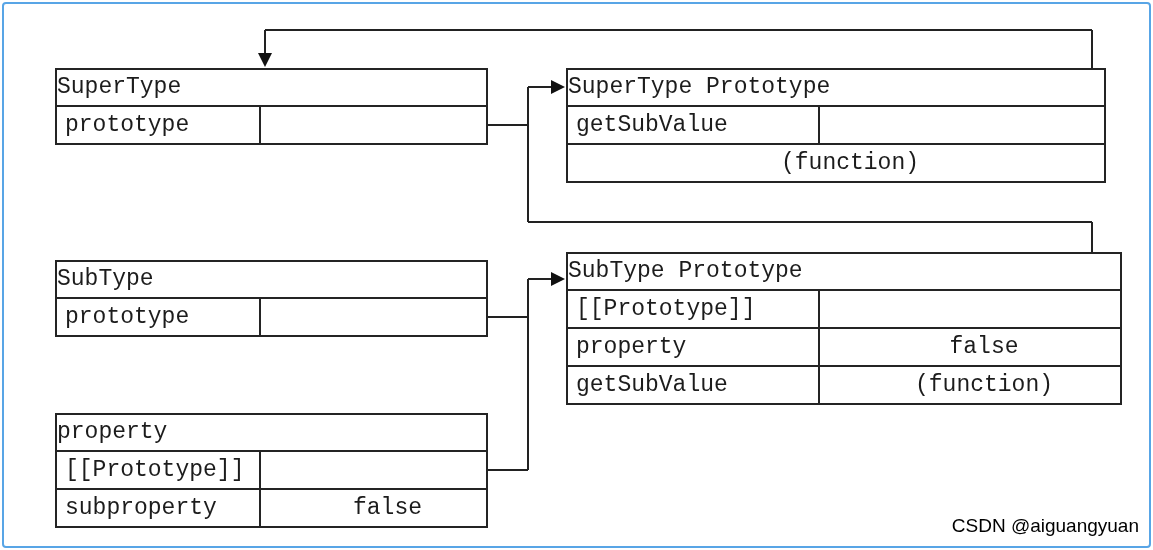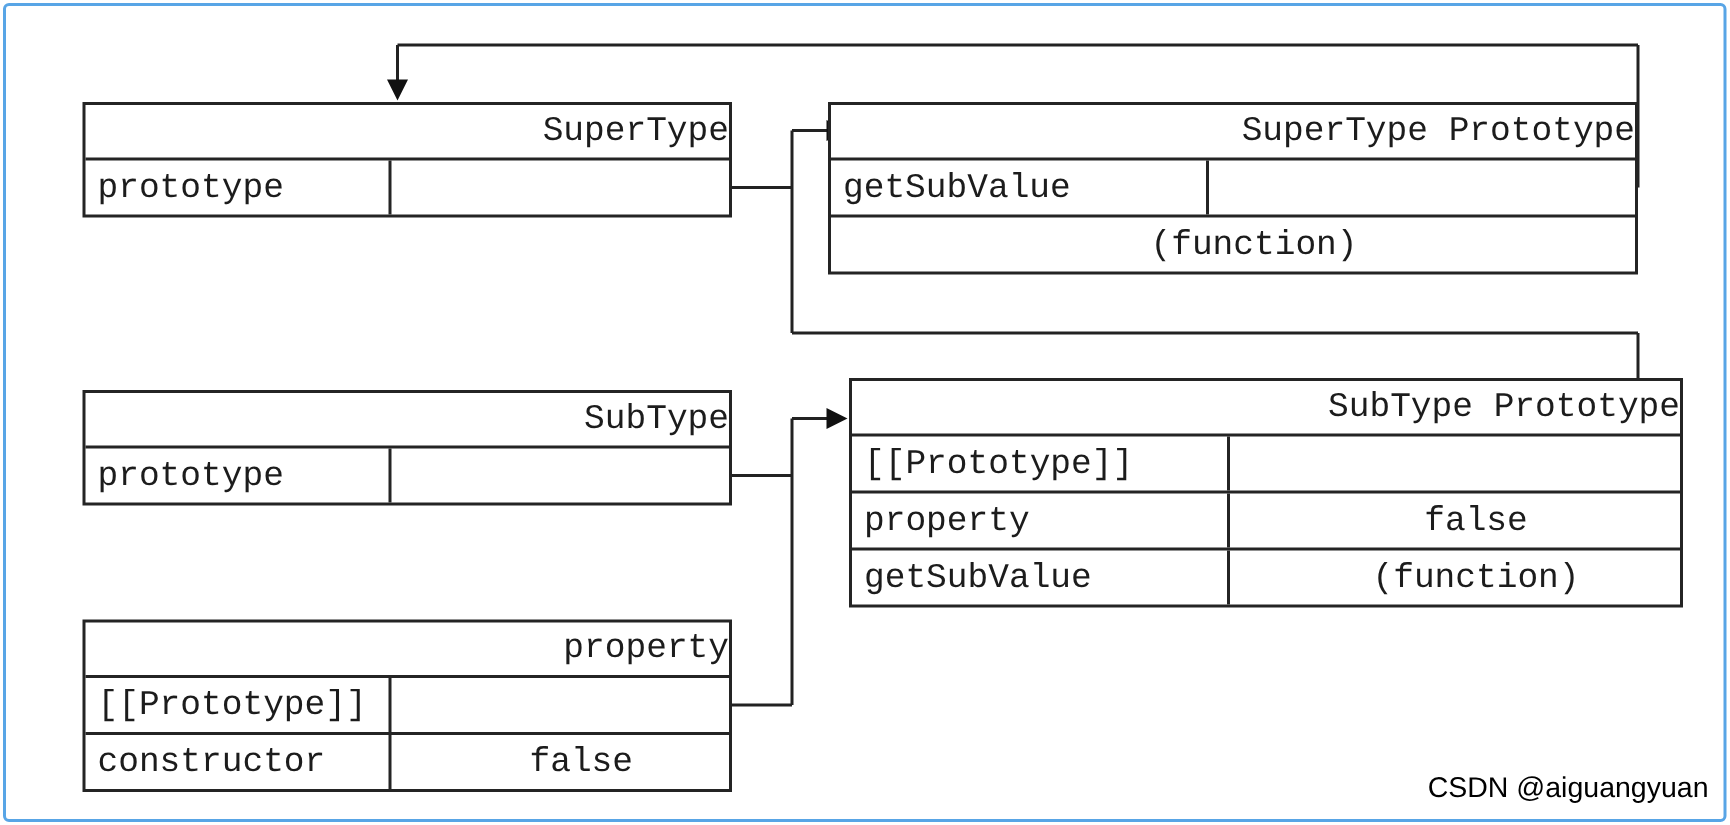--- a/index.html
+++ b/index.html
@@ -22,23 +22,22 @@
   }
   .box {
     position: absolute;
     border: 2px solid #242424;
     background: #ffffff;
     color: #1c1c1c;
     font-size: 23px;
   }
   .box-title {
     height: 35px; line-height: 35px;
-    text-align: right;
+    text-align: left;
     white-space: pre;
-    margin-left: 12px;
   }
   .box-row {
     display: flex;
     height: 38px;
     border-top: 2px solid #242424;
   }
   .cell-label {
     width: 204px;
     border-right: 2px solid #242424;
     padding-left: 8px;
@@ -88,21 +87,21 @@
   </svg>
 
   <div class="box" style="left:55px; top:68px; width:433px;">
     <div class="box-title">SuperType</div>
     <div class="box-row">
       <div class="cell-label">prototype</div>
       <div class="cell-value"></div>
     </div>
   </div>
 
-  <div class="box box-right" style="left:552px; top:68px; width:540px;">
+  <div class="box box-right" style="left:566px; top:68px; width:540px;">
     <div class="box-title">SuperType Prototype</div>
     <div class="box-row">
       <div class="cell-label">getSubValue</div>
       <div class="cell-value"></div>
     </div>
     <div class="box-row">
       <div class="cell-value">(function)</div>
     </div>
   </div>
 
@@ -130,21 +129,21 @@
     </div>
   </div>
 
   <div class="box" style="left:55px; top:413px; width:433px;">
     <div class="box-title">property</div>
     <div class="box-row">
       <div class="cell-label">[[Prototype]]</div>
       <div class="cell-value"></div>
     </div>
     <div class="box-row">
-      <div class="cell-label">constructor</div>
+      <div class="cell-label">subproperty</div>
       <div class="cell-value">false</div>
     </div>
   </div>
 
   <div class="watermark">CSDN @aiguangyuan</div>
 
   <div class="frame"></div>
 </div>
 
 </body></html>

